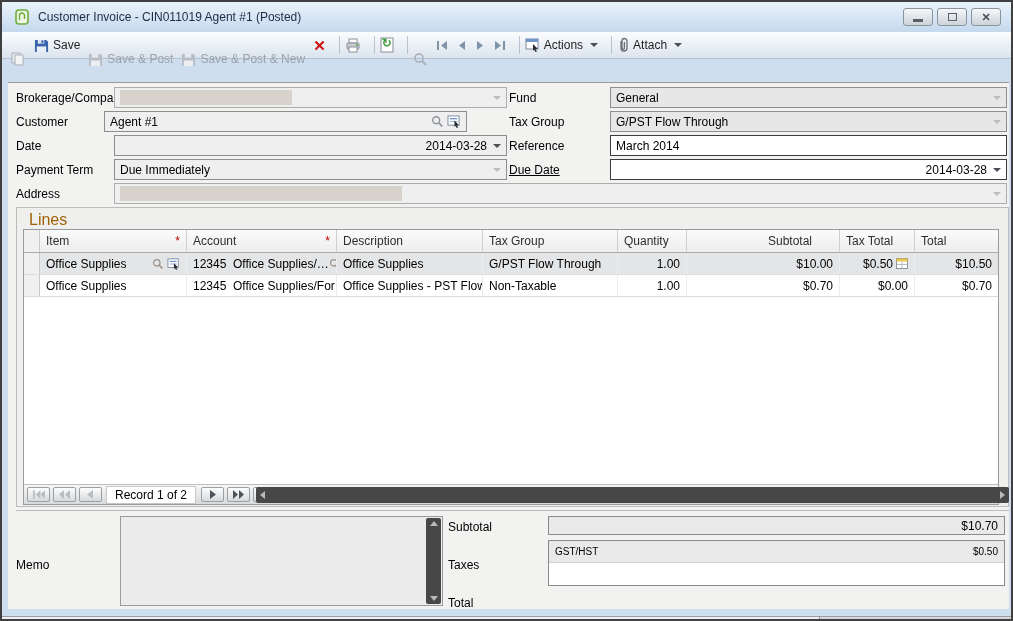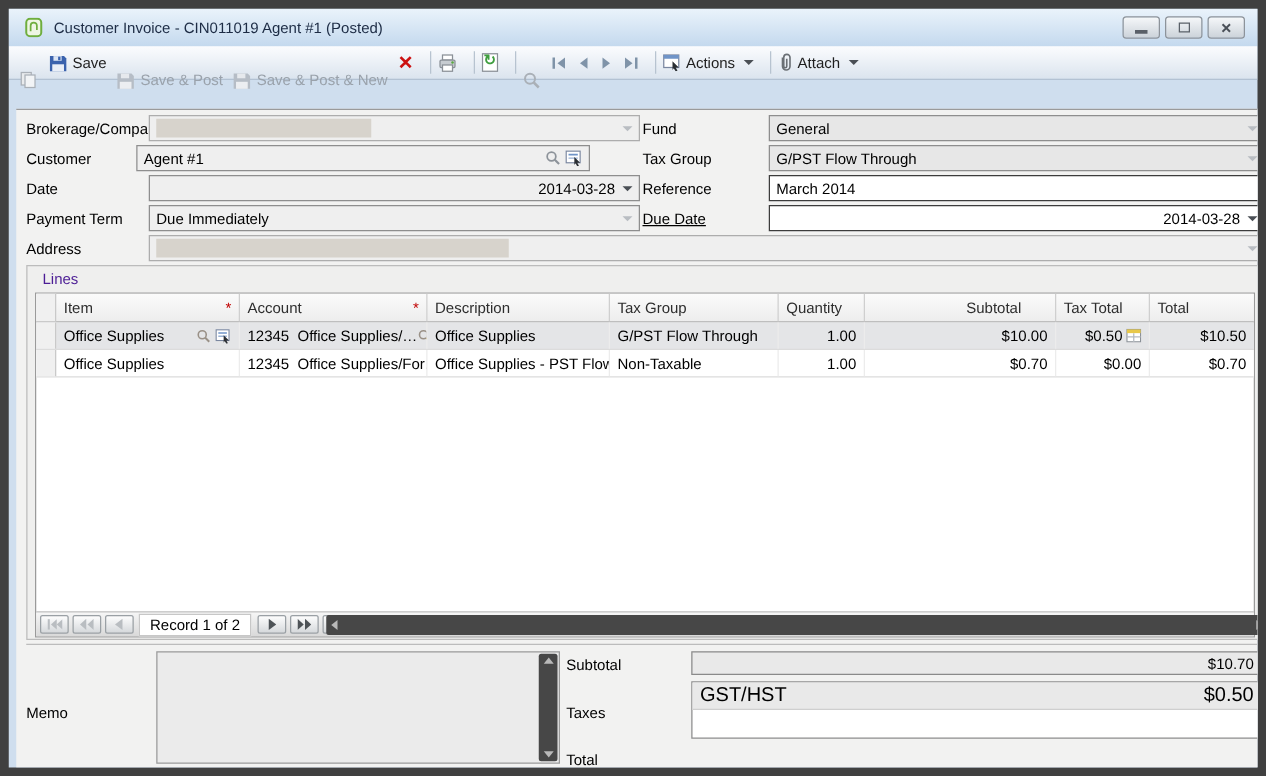--- a/index.html
+++ b/index.html
@@ -1,16 +1,16 @@
 <!DOCTYPE html>
 <html><head>
 <meta charset="utf-8">
 <style>
   html,body{margin:0;padding:0;background:#ffffff;font-family:"Liberation Sans",sans-serif;}
-  .window{position:relative;width:1013px;height:621px;background:#cfdeee;overflow:hidden;border:7px solid #404040;box-sizing:border-box;padding-left:33px;}
+  .window{position:relative;width:1013px;height:621px;background:#cfdeee;overflow:hidden;border:2px solid #404040;box-sizing:border-box;padding-left:33px;}
   
   .titlebar{position:absolute;left:0;top:0;width:100%;height:30px;background:linear-gradient(#eaf3fb,#c4d9ee);display:flex;align-items:center;}
   .title-text{font-size:12px;color:#1d2c45;margin-left:8px;}
   .winbtns{position:absolute;right:10px;top:6px;display:flex;gap:4px;}
   .winbtn{width:30px;height:18px;border:1px solid #8d939a;border-radius:3px;background:linear-gradient(#f5f7f9,#ccd3da);display:flex;align-items:center;justify-content:center;font-size:11px;color:#4a5058;box-sizing:border-box;}
   .min-glyph{width:10px;height:3px;background:#5a6068;margin-top:7px;}
   .rest-glyph{width:9px;height:8px;border:1.5px solid #5a6068;box-sizing:border-box;}
   
   .toolbar{position:absolute;left:0;top:30px;width:100%;height:27px;background:linear-gradient(#fbfcfe,#dbe4ee);border-bottom:1px solid #b3c2d3;display:flex;align-items:center;padding-left:8px;box-sizing:border-box;}
   .tb-item{display:flex;align-items:center;gap:4px;margin-right:8px;font-size:12px;color:#1e1e1e;}
@@ -29,21 +29,21 @@
   .fld{position:absolute;height:21px;box-sizing:border-box;border:1px solid #8e8e8e;background:#efefef;font-size:12px;color:#000;display:flex;align-items:center;padding:0 5px;overflow:hidden;}
   .fld.white{background:#ffffff;border-color:#3c3c3c;}
   .fld.gray{background:#e7e7e7;}
   .fld.softborder{border-color:#adadad;}
   .redact{background:#d7d3cc;height:15px;}
   .combo-arrow{margin-left:auto;width:0;height:0;border-left:4px solid transparent;border-right:4px solid transparent;border-top:4px solid #b9bdc2;}
   .combo-arrow.dark{border-top-color:#4a4f55;}
   .push-right{margin-left:auto;}
   
   .groupbox{position:absolute;left:8px;top:204px;width:993px;height:300px;border:1px solid #bcbcbc;background:#efefee;box-sizing:border-box;}
-  .group-label{position:absolute;left:12px;top:3px;font-size:12px;color:#4c1d95;text-align:center;}
+  .group-label{position:absolute;left:12px;top:3px;font-size:16px;color:#a16207;text-align:center;}
   .grid{position:absolute;left:6px;top:21px;width:976px;height:276px;border:1px solid #9a9a9a;background:#ffffff;box-sizing:border-box;}
   .grid-header{display:flex;height:22px;background:linear-gradient(#fbfbfb,#ededed);border-bottom:1px solid #ababab;}
   .hcell{display:flex;align-items:center;padding:0 6px;border-right:1px solid #cfcfcf;font-size:12px;color:#2e2e2e;box-sizing:border-box;overflow:hidden;}
   .req{color:#c00000;margin-left:auto;font-size:12px;}
   .grow{display:flex;height:21px;border-bottom:1px solid #dcdcdc;background:#fff;}
   .grow.selected{background:#e4e5e7;}
   .gcell{display:flex;align-items:center;padding:0 6px;border-right:1px solid #ececec;font-size:12px;color:#000;box-sizing:border-box;overflow:hidden;white-space:pre;}
   .gcell.num{justify-content:flex-end;}
   .col-sel{width:16px;background:#f0f0f0;border-right:1px solid #c9c9c9;}
   .col-item{width:147px;}.col-account{width:150px;}.col-desc{width:146px;}.col-taxg{width:135px;}
@@ -58,21 +58,21 @@
   .tri.l{border-top:4px solid transparent;border-bottom:4px solid transparent;border-right:5px solid #b9b9b9;}
   .tri.r{border-top:4px solid transparent;border-bottom:4px solid transparent;border-left:5px solid #b9b9b9;}
   .tri.u{border-left:4px solid transparent;border-right:4px solid transparent;border-bottom:5px solid #b9b9b9;}
   .tri.d{border-left:4px solid transparent;border-right:4px solid transparent;border-top:5px solid #b9b9b9;}
   
   .hline{position:absolute;left:8px;top:507px;width:993px;height:1px;background:#bcbcbc;}
   .memo-box{position:absolute;left:112px;top:513px;width:323px;height:90px;background:#ebebeb;border:1px solid #9a9a9a;box-sizing:border-box;}
   .vscroll{position:absolute;right:1px;top:1px;width:15px;height:86px;background:#474747;border-radius:2px;display:flex;flex-direction:column;align-items:center;justify-content:space-between;padding:3px 0;box-sizing:border-box;}
   .sum-fld{position:absolute;left:540px;width:457px;box-sizing:border-box;border:1px solid #8a8a8a;font-size:12px;display:flex;align-items:center;padding:0 6px;}
   .taxbox{position:absolute;left:540px;top:537px;width:457px;height:46px;border:1px solid #8a8a8a;background:#ffffff;box-sizing:border-box;}
-  .taxrow{height:22px;background:#e9e9e9;border-bottom:1px solid #cfcfcf;display:flex;align-items:center;padding:0 6px;font-size:16px;box-sizing:border-box;}
+  .taxrow{height:22px;background:#e9e9e9;border-bottom:1px solid #cfcfcf;display:flex;align-items:center;padding:0 6px;font-size:10px;box-sizing:border-box;}
   
   .frame-bottom{position:absolute;left:0;top:607px;width:100%;height:7px;background:#cfdeee;}
   .bottom-bar{position:absolute;left:0;top:614px;width:100%;height:7px;background:#edf1f6;border-top:1px solid #999ca0;box-sizing:border-box;}
   .bottom-bar .divider{position:absolute;left:817px;top:0;width:1px;height:100%;background:#8f9296;}
   .bottom-bar .right-part{position:absolute;left:818px;top:0;right:0;height:100%;background:#d7dadd;}
   svg{display:block;}
 </style>
 </head>
 <body>
 

